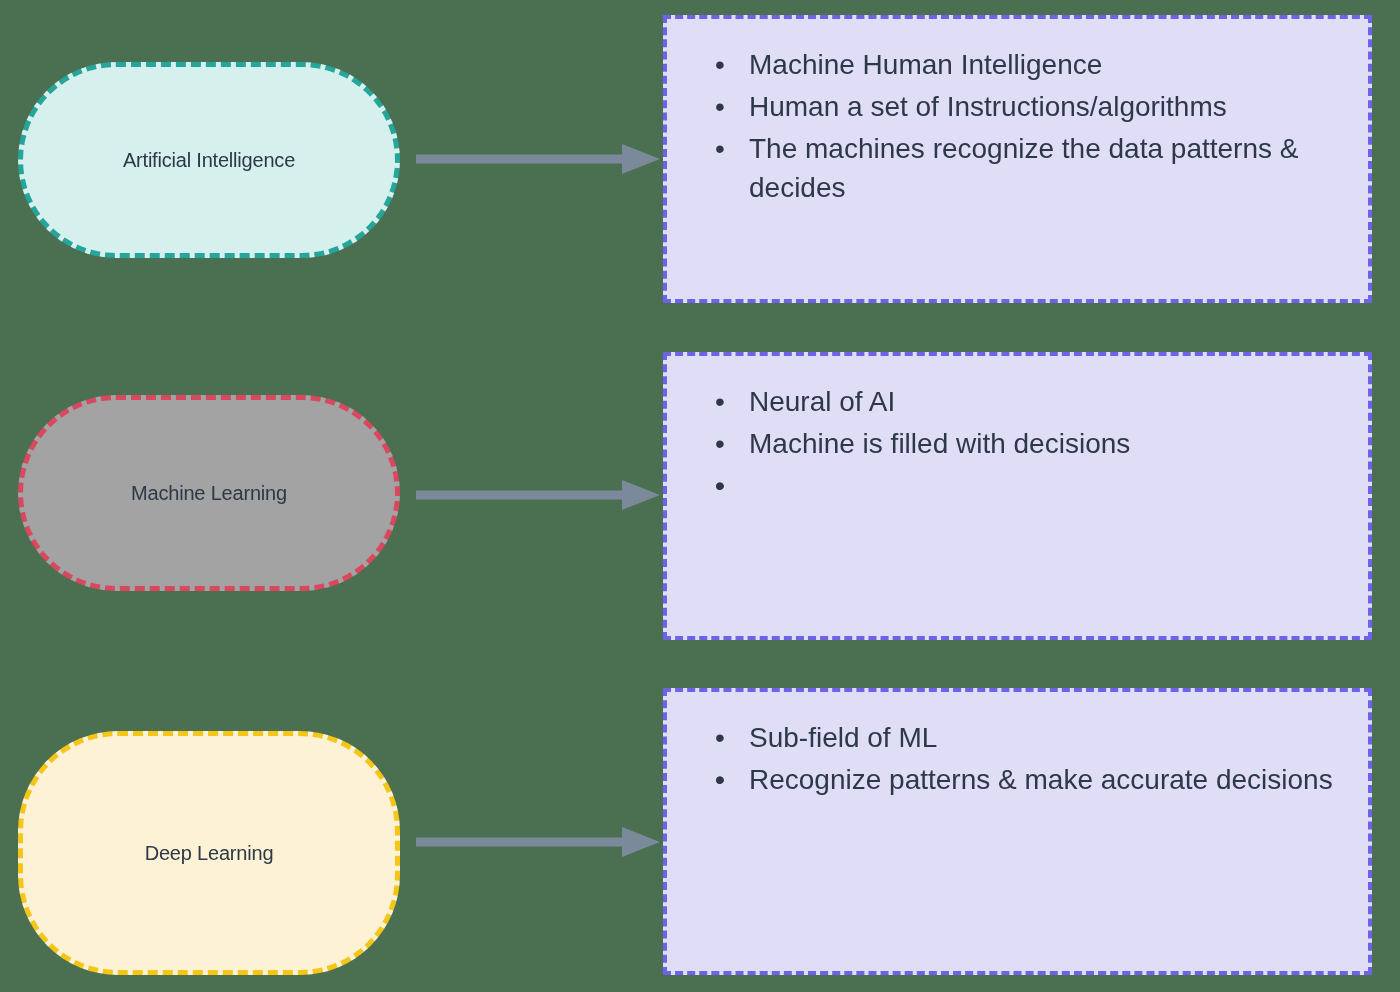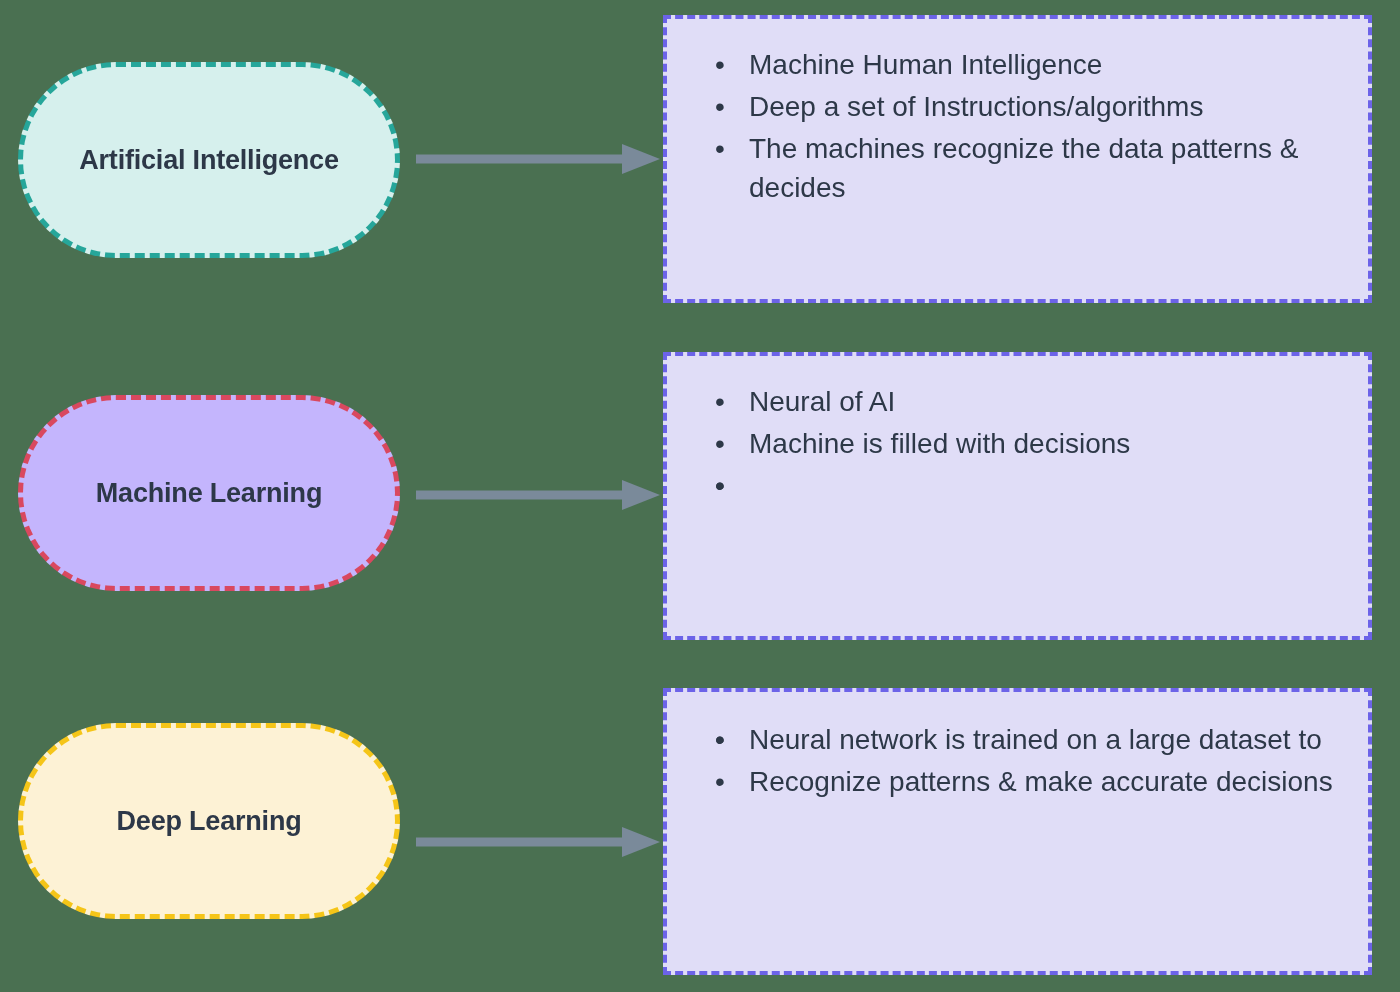--- a/index.html
+++ b/index.html
@@ -35,37 +35,37 @@
     box-sizing: border-box;
     border-radius: 100px;
     border-style: dashed;
     border-width: 5px;
     display: flex;
     align-items: center;
     justify-content: center;
   }
   .row-1 .pill { top: 62px; height: 196px; }
   .row-2 .pill { top: 58px; height: 196px; }
-  .row-3 .pill { top: 50px; height: 196px; }
+  .row-3 .pill { top: 58px; height: 244px; }
 
   .pill-ai {
     background: #d6f0ed;
     border-color: #26a69a;
   }
   .pill-ml {
-    background: #c4b5fd;
+    background: #a3a3a3;
     border-color: #d9485f;
   }
   .pill-dl {
     background: #fdf2d5;
     border-color: #f5c518;
   }
   .pill-label {
-    font-size: 27px;
-    font-weight: bold;
+    font-size: 20px;
+    font-weight: normal;
     color: #2d3848;
     letter-spacing: -0.2px;
     text-align: center;
     padding: 0 14px;
   }
 
   
   .arrow {
     position: absolute;
     left: 414px;
@@ -126,21 +126,21 @@
     </div>
 
     <svg class="arrow" viewBox="0 0 250 34">
       <line x1="2" y1="17" x2="212" y2="17" stroke="#7a8a9a" stroke-width="9" stroke-linecap="butt"></line>
       <polygon points="208,2 246,17 208,32" fill="#7a8a9a"></polygon>
     </svg>
 
     <div class="card">
       <ul class="bullets">
         <li><span class="dot">•</span><span>Machine Human Intelligence</span></li>
-        <li><span class="dot">•</span><span>Deep a set of Instructions/algorithms</span></li>
+        <li><span class="dot">•</span><span>Human a set of Instructions/algorithms</span></li>
         <li><span class="dot">•</span><span>The machines recognize the data patterns &amp; decides</span></li>
       </ul>
     </div>
   </div>
 
   <div class="row row-2">
 
     <div class="pill pill-ml">
       <span class="pill-label">Machine Learning</span>
     </div>
@@ -166,20 +166,20 @@
       <span class="pill-label">Deep Learning</span>
     </div>
 
     <svg class="arrow" viewBox="0 0 250 34">
       <line x1="2" y1="17" x2="212" y2="17" stroke="#7a8a9a" stroke-width="9" stroke-linecap="butt"></line>
       <polygon points="208,2 246,17 208,32" fill="#7a8a9a"></polygon>
     </svg>
 
     <div class="card">
       <ul class="bullets">
+        <li><span class="dot">•</span><span>Sub-field of ML</span></li>
         <li><span class="dot">•</span></li>
-        <li><span class="dot">•</span><span>Neural network is trained on a large dataset to</span></li>
         <li><span class="dot">•</span><span>Recognize patterns &amp; make accurate decisions</span></li>
       </ul>
     </div>
   </div>
 
 </div>
 
 </body></html>

